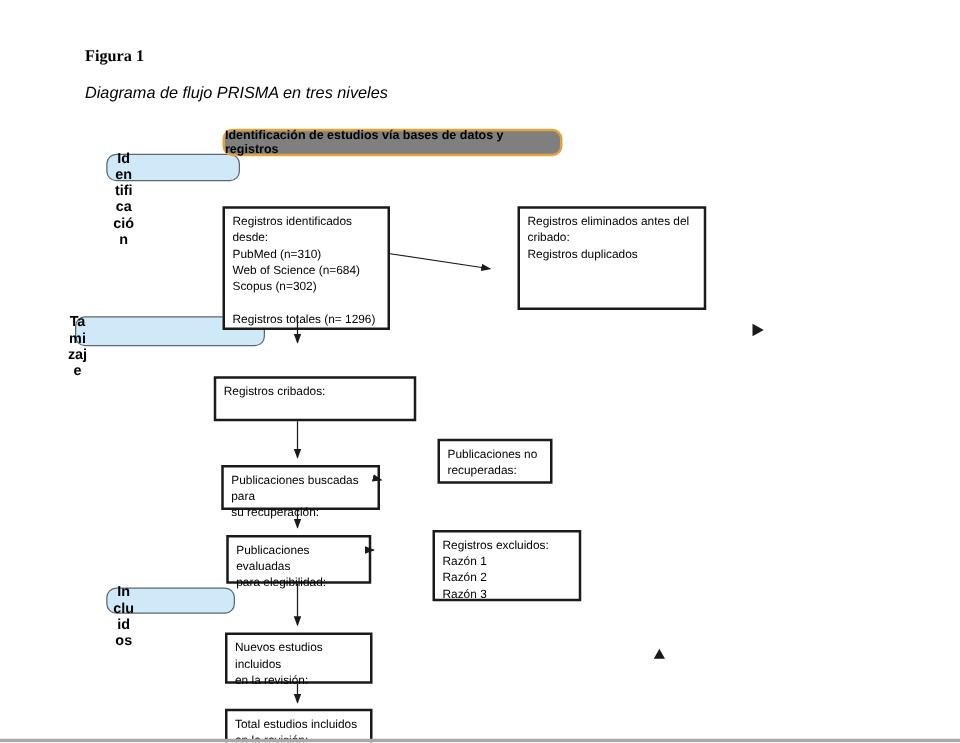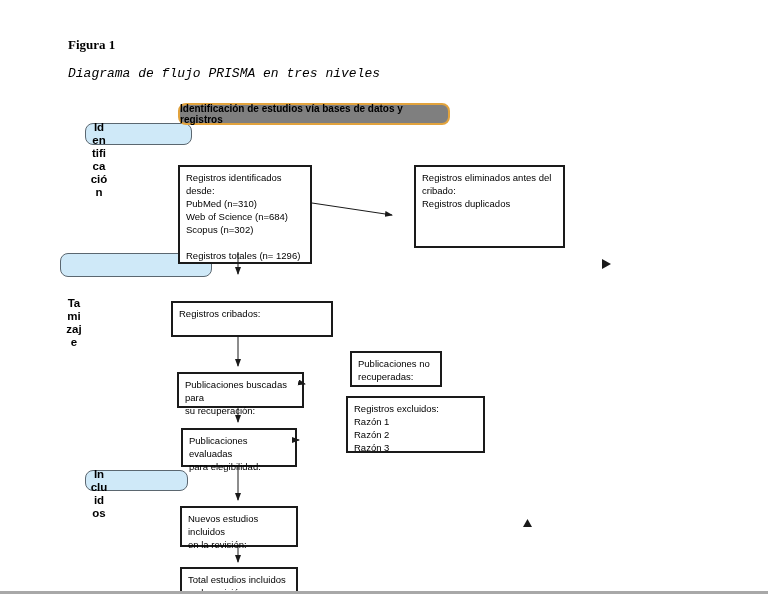--- a/index.html
+++ b/index.html
@@ -6,21 +6,21 @@
   .canvas{
     position:relative;width:768px;height:594px;background:#ffffff;
     overflow:hidden;font-family:"Liberation Sans",sans-serif;color:#000;
   }
   .fig-label{
     position:absolute;left:68px;top:37px;
     font-family:"Liberation Serif",serif;font-weight:bold;font-size:13px;
   }
   .fig-caption{
     position:absolute;left:68px;top:66px;
-    font-family:Liberation Mono, monospace;font-style:italic;font-size:13px;
+    font-family:Liberation Sans, sans-serif;font-style:italic;font-size:13px;
   }
   .banner{
     position:absolute;left:178px;top:103px;width:272px;height:22px;
     background:var(--banner-fill,#7f7f7f);
     border:2px solid var(--banner-border,#e2a33d);
     border-radius:8px;box-sizing:border-box;
     display:flex;align-items:center;justify-content:center;
     font-size:10px;font-weight:bold;color:#000;z-index:4;
   }
   .stage-box{
@@ -62,21 +62,21 @@
 
   <div class="stage-box" style="left:85px;top:123px;width:107px;height:22px;"></div>
   <div class="stage-text" style="left:86px;top:121px;">Id
 en
 tifi
 ca
 ció
 n</div>
 
   <div class="stage-box" style="left:60px;top:253px;width:152px;height:24px;"></div>
-  <div class="stage-text" style="left:61px;top:252px;margin-top:45px;">Ta
+  <div class="stage-text" style="left:49px;top:252px;">Ta
 mi
 zaj
 e</div>
 
   <div class="stage-box" style="left:85px;top:470px;width:103px;height:21px;"></div>
   <div class="stage-text" style="left:86px;top:468px;">In
 clu
 id
 os</div>
 
@@ -107,21 +107,21 @@
   <div class="fbox" style="left:350px;top:351px;width:92px;height:36px;">
     <div class="fbox-text">Publicaciones no
 recuperadas:</div>
   </div>
 
   <div class="fbox" style="left:181px;top:428px;width:116px;height:39px;">
     <div class="fbox-text">Publicaciones evaluadas
 para elegibilidad:</div>
   </div>
 
-  <div class="fbox" style="left:346px;top:396px;width:139px;height:57px;">
+  <div class="fbox" style="left:346px;top:424px;width:119px;height:57px;">
     <div class="fbox-text">Registros excluidos:
 Razón 1
 Razón 2
 Razón 3</div>
   </div>
 
   <div class="fbox" style="left:180px;top:506px;width:118px;height:41px;">
     <div class="fbox-text">Nuevos estudios incluidos
 en la revisión:</div>
   </div>

